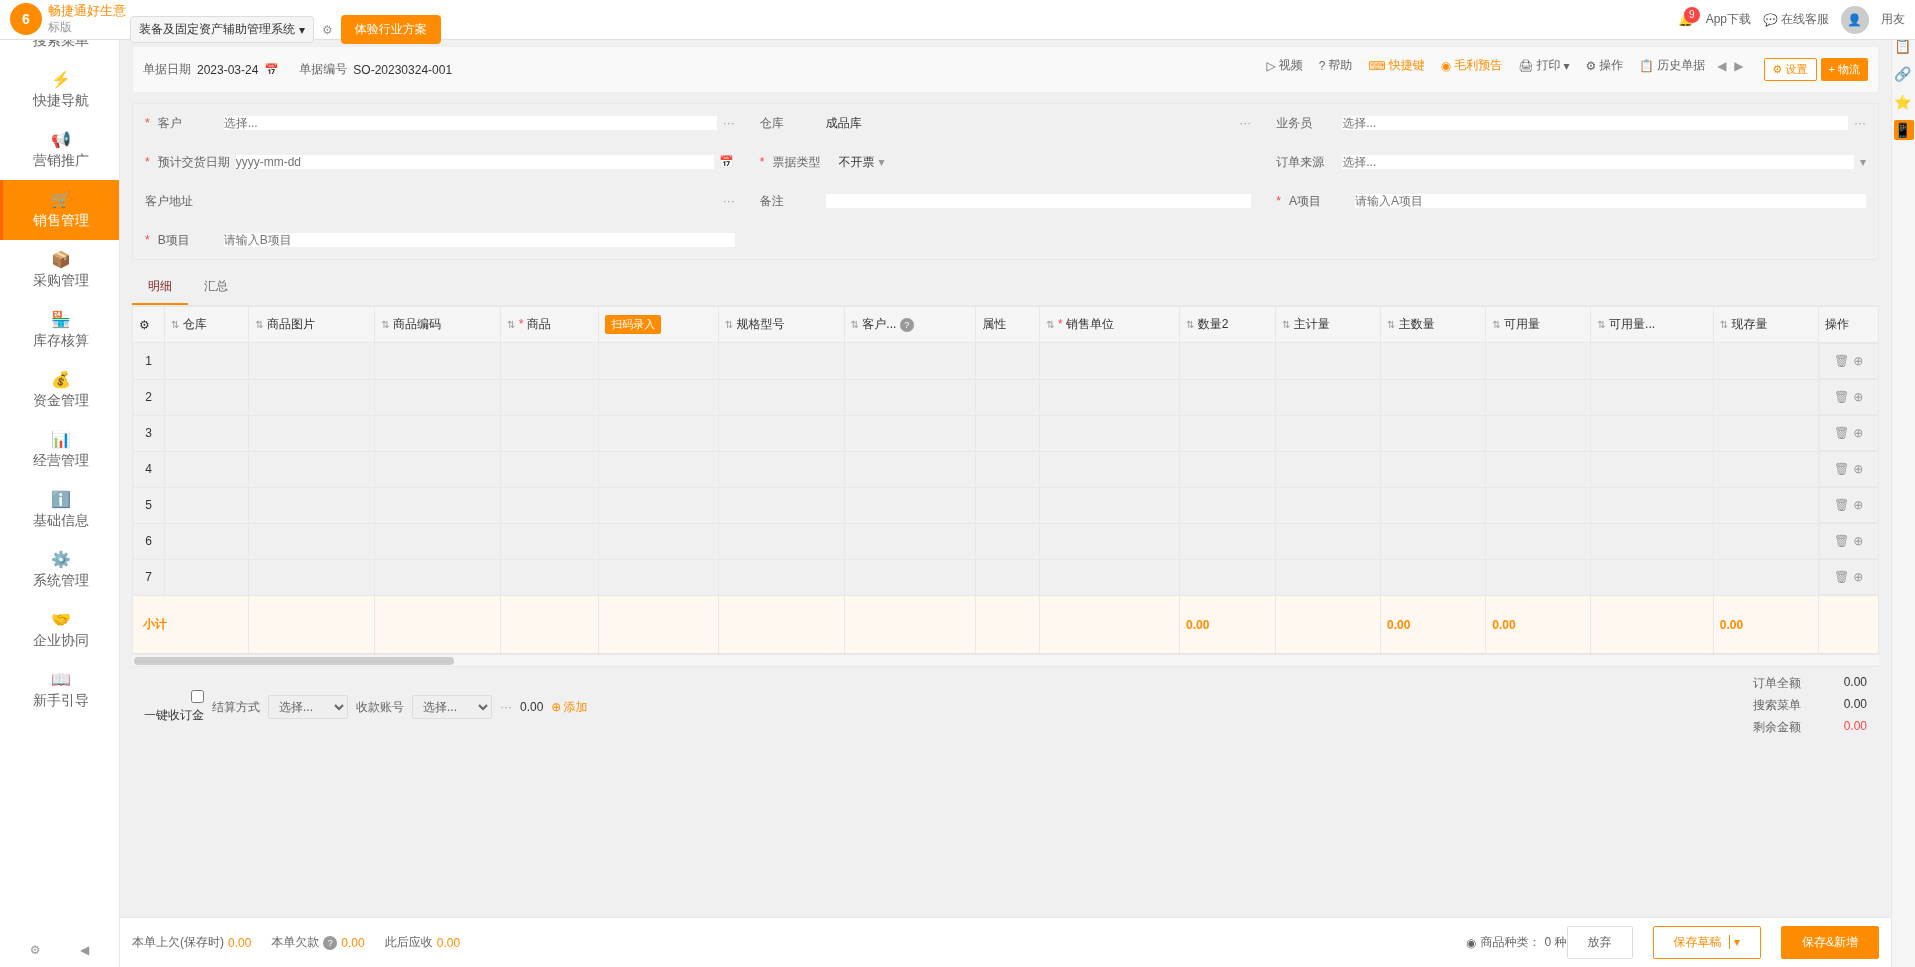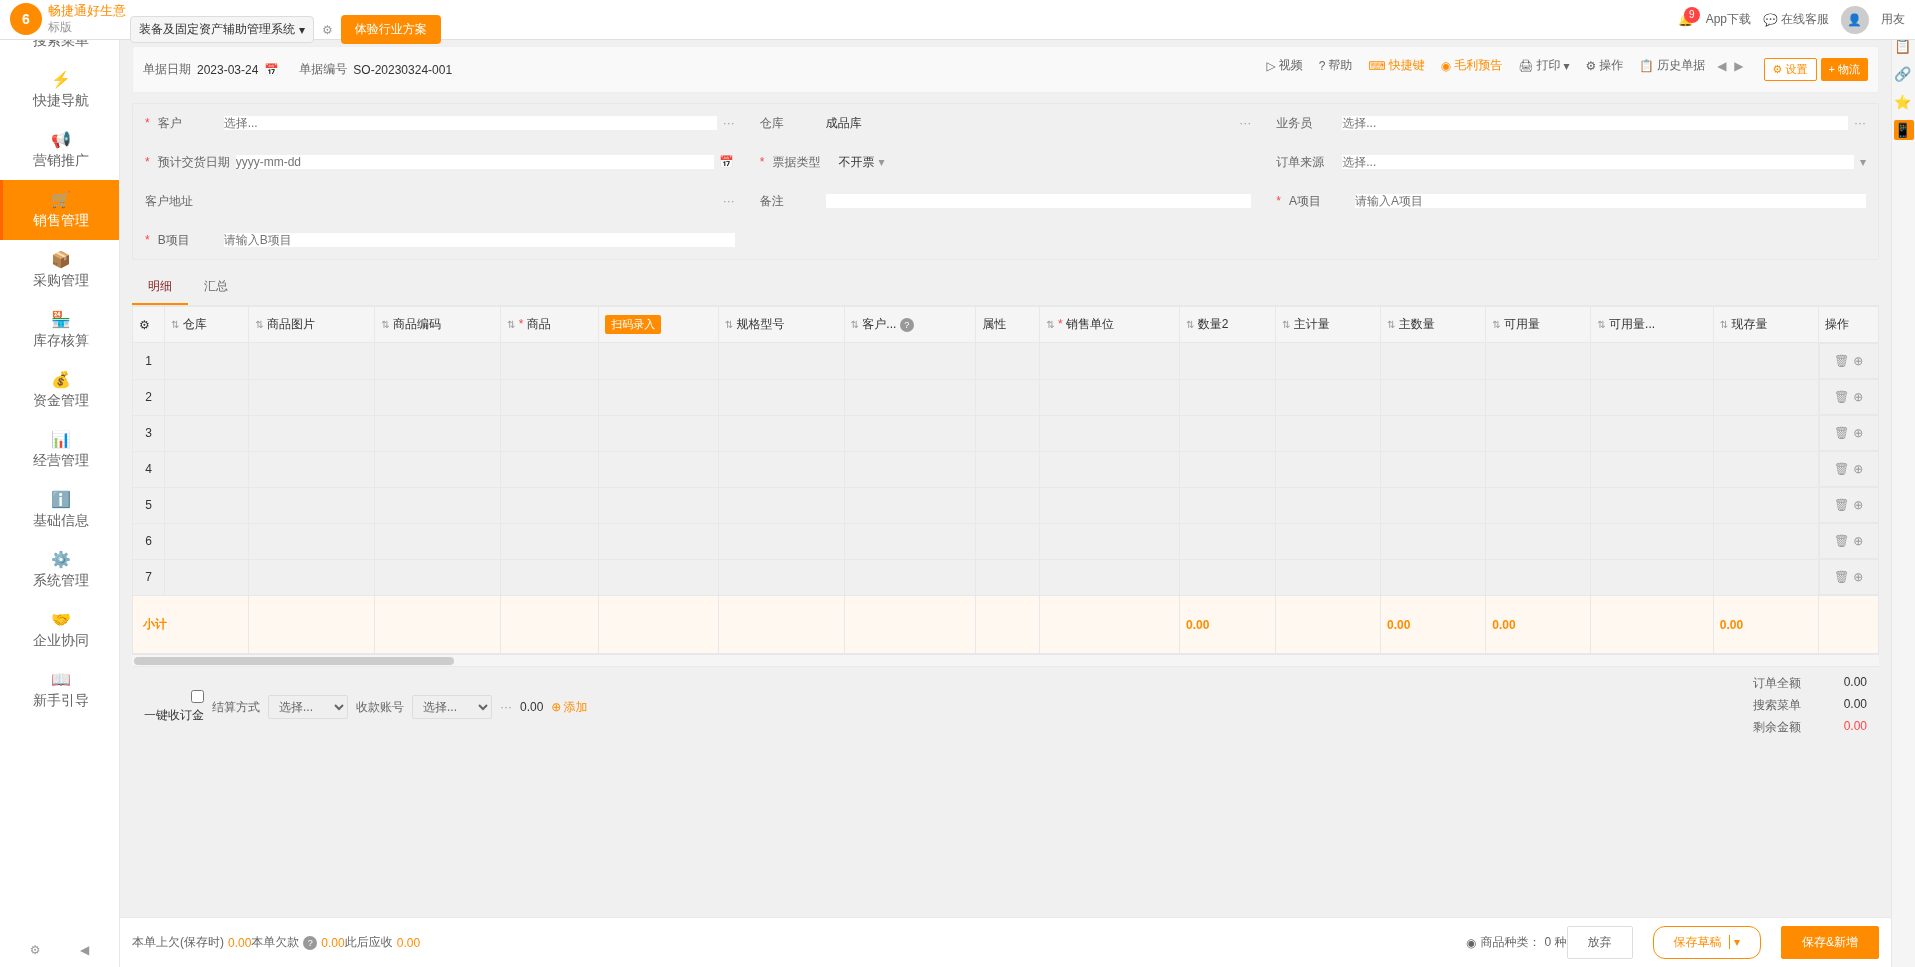--- a/index.html
+++ b/index.html
@@ -76,26 +76,26 @@
     .col-num { width: 30px; text-align: center; color: #999; }
     .col-ops { width: 60px; }
     .scan-btn { background: #ff8c00; color: white; border: none; border-radius: 2px; padding: 2px 6px; font-size: 11px; cursor: pointer; }
     .sort-icon { color: #999; font-size: 10px; cursor: pointer; }
     
     
     .summary-row td { background: #fff8f0; font-weight: 500; }
     
     
     .bottom-actions { display: flex; align-items: center; gap: 0; border-top: 1px solid #e8e8e8; padding: 8px 12px; background: #fff; }
-    .bottom-info { flex: 1; display: flex; align-items: center; font-size: 12px; }
+    .bottom-info { flex: 1; display: flex; align-items: center; gap: 20px; font-size: 12px; }
     .info-item { display: flex; align-items: center; gap: 4px; color: #666; }
     .info-value { color: #ff8c00; }
     .action-btns { display: flex; align-items: center; gap: 20px; }
     .btn-abandon { background: #fff; border: 1px solid #ddd; color: #666; padding: 7px 20px; border-radius: 2px; cursor: pointer; font-size: 12px; }
-    .btn-save-draft { background: #fff; border: 1px solid #ff8c00; color: #ff8c00; padding: 7px 20px; border-radius: 12px; cursor: pointer; font-size: 12px; }
+    .btn-save-draft { background: #fff; border: 1px solid #ff8c00; color: #ff8c00; padding: 7px 20px; border-radius: 2px; cursor: pointer; font-size: 12px; }
     .btn-save-new { background: #ff8c00; border: 1px solid #ff8c00; color: white; padding: 7px 20px; border-radius: 2px; cursor: pointer; font-size: 12px; }
     
     
     .table-scroll { overflow-x: auto; }
     .scroll-bar-area { height: 12px; background: #f5f5f5; border-top: 1px solid #e8e8e8; display: flex; align-items: center; padding: 0 2px; }
     .scroll-thumb { height: 8px; width: 320px; background: #ccc; border-radius: 4px; margin-left: 0; }
     
     
     .right-sidebar { width: 24px; background: #f5f5f5; border-left: 1px solid #e8e8e8; display: flex; flex-direction: column; align-items: center; padding: 8px 0; gap: 8px; }
     .right-btn { width: 20px; height: 20px; display: flex; align-items: center; justify-content: center; cursor: pointer; color: #999; font-size: 12px; }

